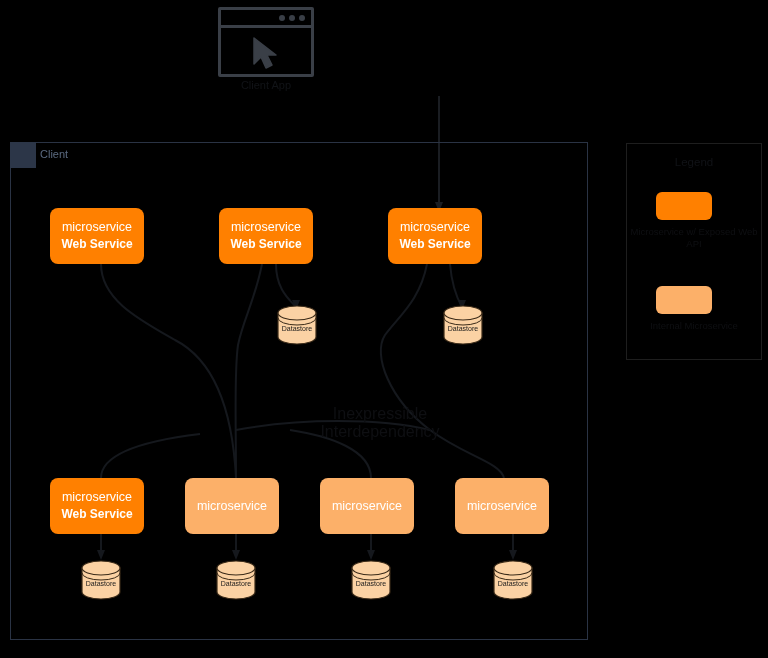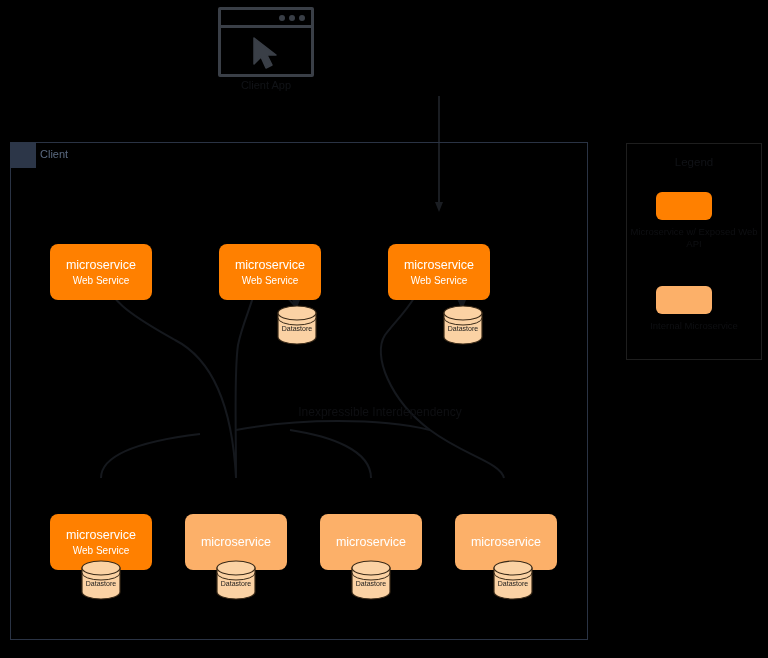--- a/index.html
+++ b/index.html
@@ -82,37 +82,36 @@
     background: #2c3648;
   }
   #cloud-label {
     left: 40px; top: 148px;
     font-size: 11px;
     color: #5b6a80;
   }
 
   
   .node {
-    width: 102px; height: 56px;
+    width: 94px; height: 56px;
     border-radius: 8px;
     display: flex;
     flex-direction: column;
     align-items: center;
     justify-content: center;
     box-sizing: border-box;
     line-height: 1.15;
-    margin-top: 36px;
   }
   .node .n-title {
     font-size: 12.5px;
     color: #ffffff;
   }
   .node .n-sub {
-    font-size: 10px;
-    font-weight: normal;
+    font-size: 12px;
+    font-weight: bold;
     color: #ffffff;
     margin-top: 3px;
   }
   .node.light .n-title { color: #ffffff; }
 
   
   .datastore {
     width: 42px; height: 40px;
     position: absolute;
   }
@@ -128,21 +127,21 @@
   
   #mesh-svg {
     left: 0; top: 0;
     width: 768px; height: 658px;
     pointer-events: none;
   }
   #mesh-label {
     left: 280px; top: 405px;
     width: 200px;
     text-align: center;
-    font-size: 12px;
+    font-size: 16px;
     color: #0e0f12;
   }
 
   
   #legend-box {
     left: 626px; top: 143px;
     width: 136px; height: 217px;
     border: 1px solid #1e1e1e;
     box-sizing: border-box;
   }

